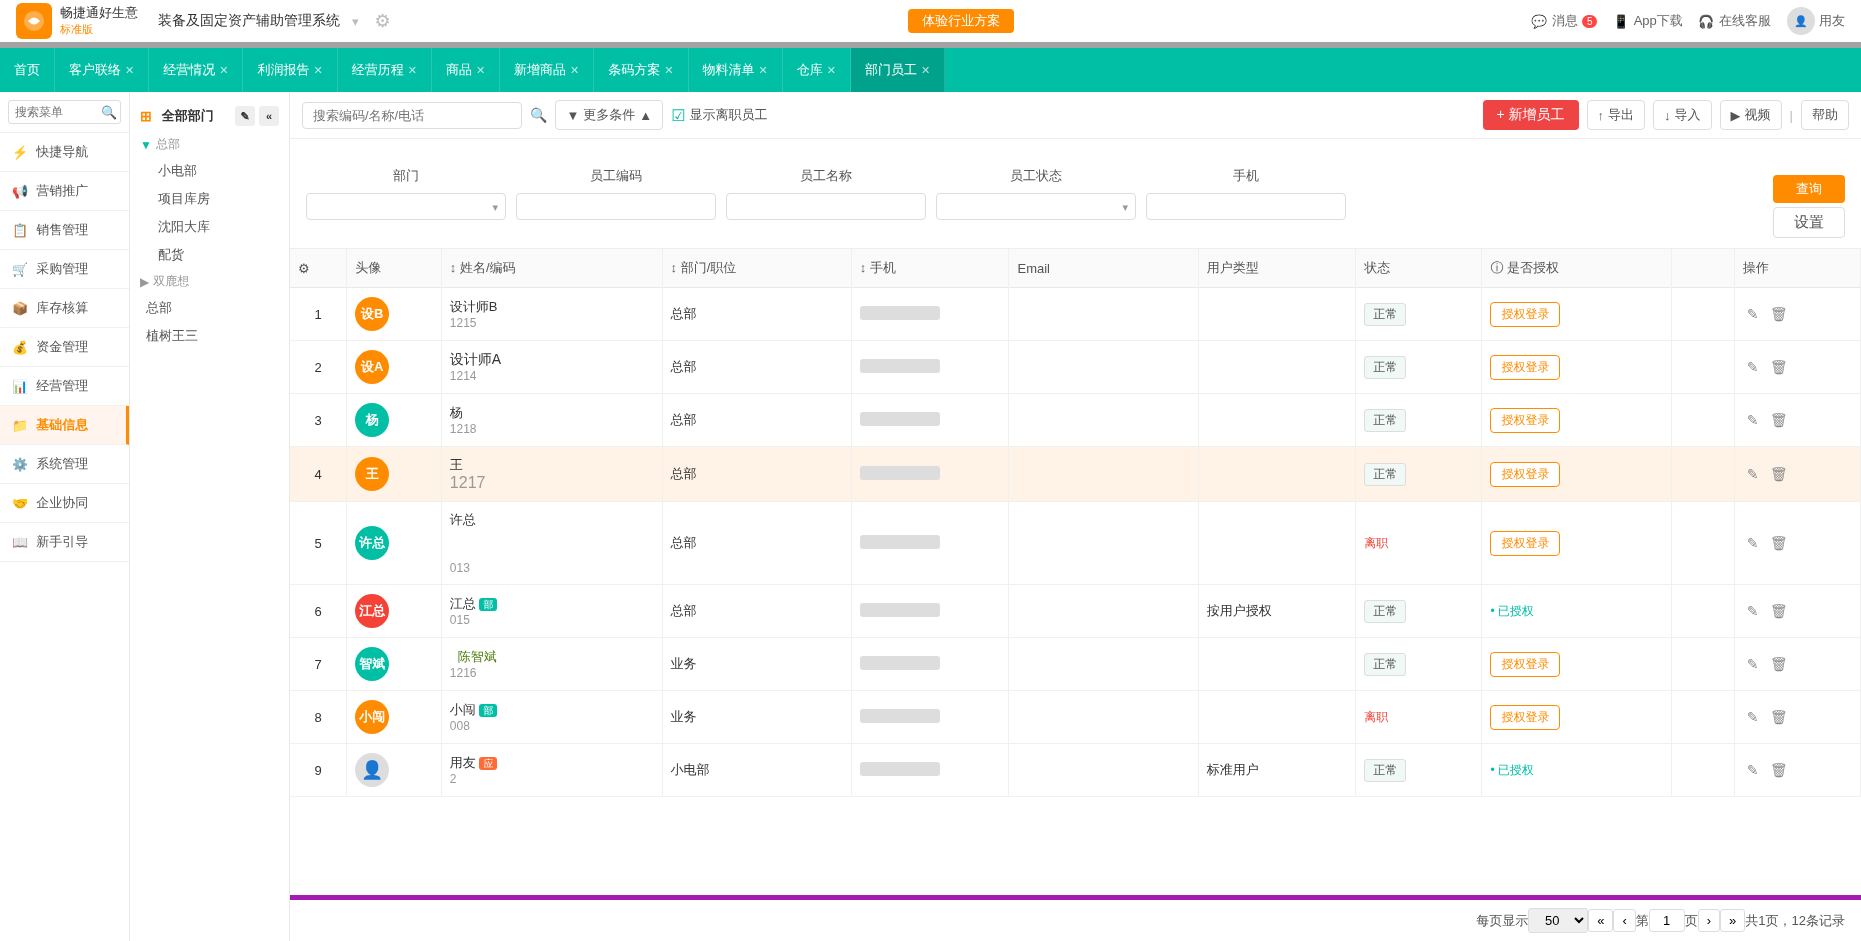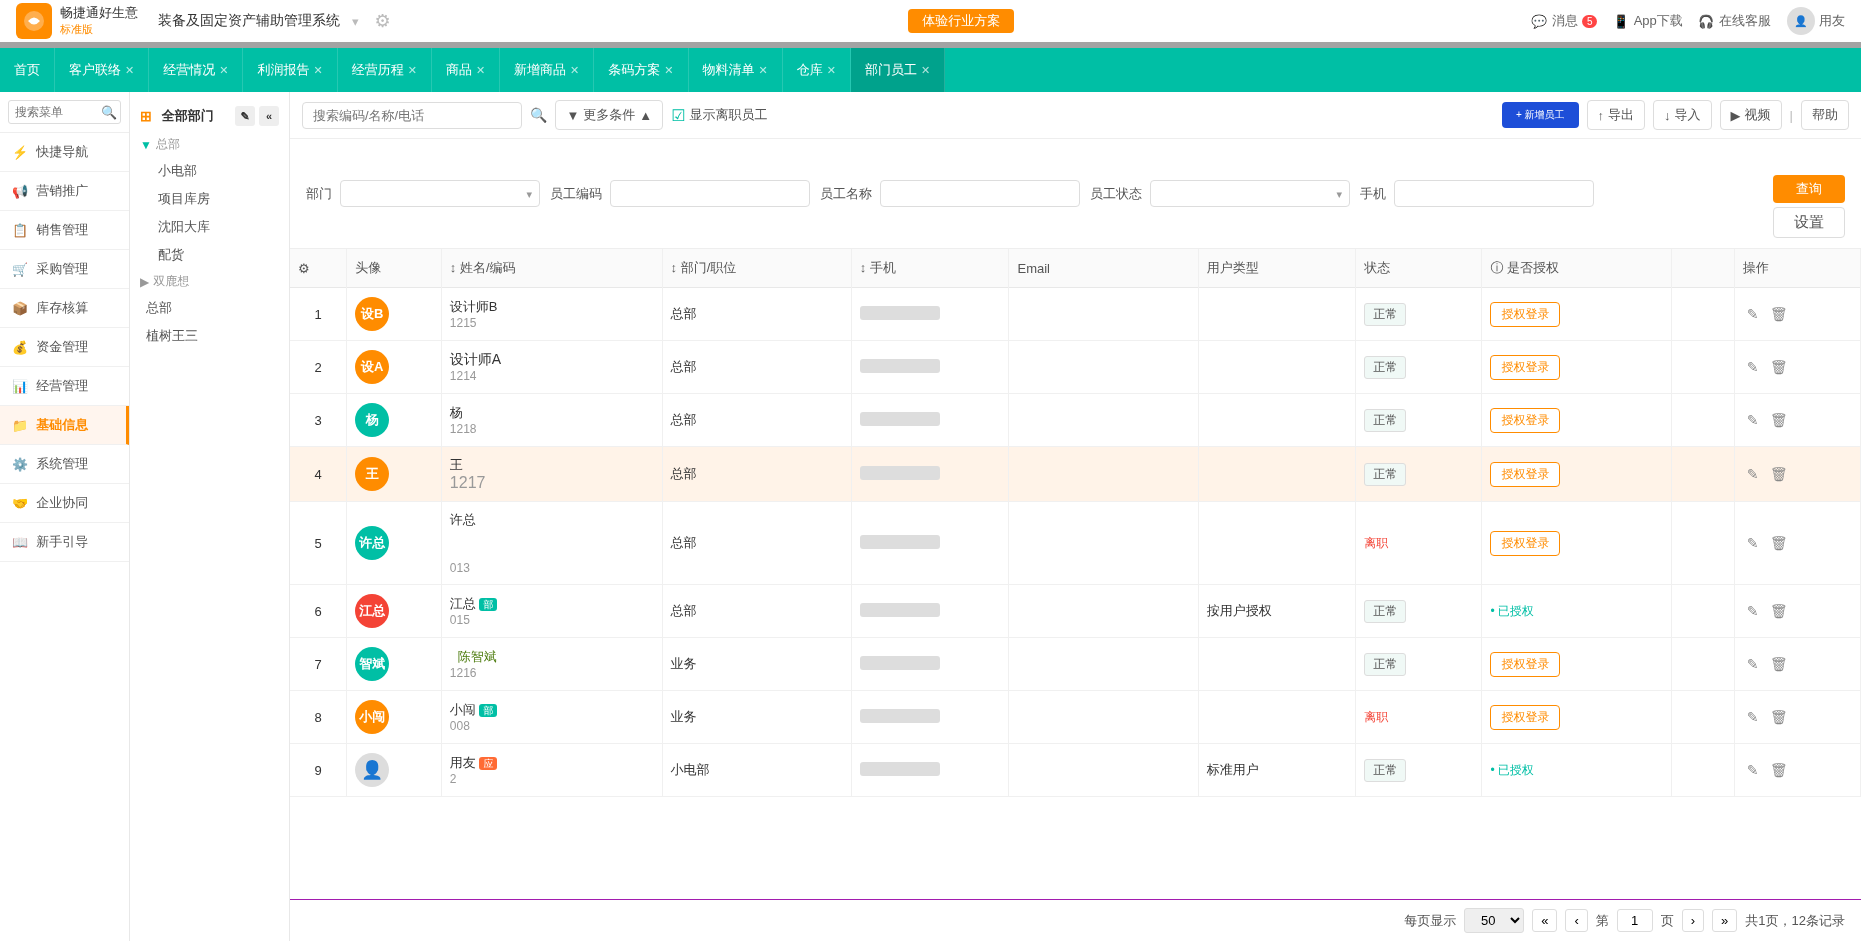--- a/index.html
+++ b/index.html
@@ -137,34 +137,34 @@
       cursor: pointer;
       font-size: 13px;
       color: #555;
       display: flex;
       align-items: center;
       gap: 4px;
     }
     .show-resigned { display: flex; align-items: center; gap: 4px; font-size: 13px; color: #555; cursor: pointer; }
     .checkbox-checked { color: #00bfa5; font-size: 16px; }
     .toolbar-right { margin-left: auto; display: flex; align-items: center; gap: 8px; }
-    .add-btn { background: #1d4ed8; color: #fff; border: none; border-radius: 4px; padding: 6px 14px; cursor: pointer; font-size: 10px; }
+    .add-btn { background: #ef4444; color: #fff; border: none; border-radius: 4px; padding: 6px 14px; cursor: pointer; font-size: 14px; }
     .icon-btn { background: none; border: 1px solid #ddd; border-radius: 4px; padding: 5px 10px; cursor: pointer; font-size: 13px; color: #555; display: flex; align-items: center; gap: 4px; }
 
     
     .filter-form {
       background: #fff;
       padding: 10px 16px;
       border-bottom: 1px solid #eee;
       display: flex;
       flex-wrap: wrap;
       gap: 10px;
       align-items: center;
     }
-    .filter-row { display: flex; align-items: center; gap: 8px; }
+    .filter-row { display: flex; align-items: center; gap: 8px; flex-direction: column; }
     .filter-label { font-size: 13px; color: #555; white-space: nowrap; }
     .filter-select {
       border: 1px solid #ddd;
       border-radius: 4px;
       padding: 5px 24px 5px 8px;
       font-size: 13px;
       background: #fff;
       min-width: 200px;
       appearance: none;
       position: relative;
@@ -245,22 +245,21 @@
 
     .phone-blur { display: inline-block; background: #ddd; border-radius: 3px; height: 14px; width: 80px; }
 
     
     .pagination {
       padding: 8px 16px;
       display: flex;
       align-items: center;
       justify-content: flex-end;
       background: #fff;
-      border-top: 1px solid #a21caf;
-      gap: 8px;
+      border-top: 5px solid #a21caf;
       font-size: 13px;
       color: #555;
     }
     .page-btn { border: 1px solid #ddd; background: #fff; border-radius: 3px; padding: 3px 8px; cursor: pointer; font-size: 13px; }
     .page-input { border: 1px solid #ddd; border-radius: 3px; padding: 3px 6px; font-size: 13px; width: 36px; text-align: center; }
 
     .grid-icon { color: #ff8c00; font-size: 14px; margin-right: 4px; }
   </style>
 </head>
 <body>

